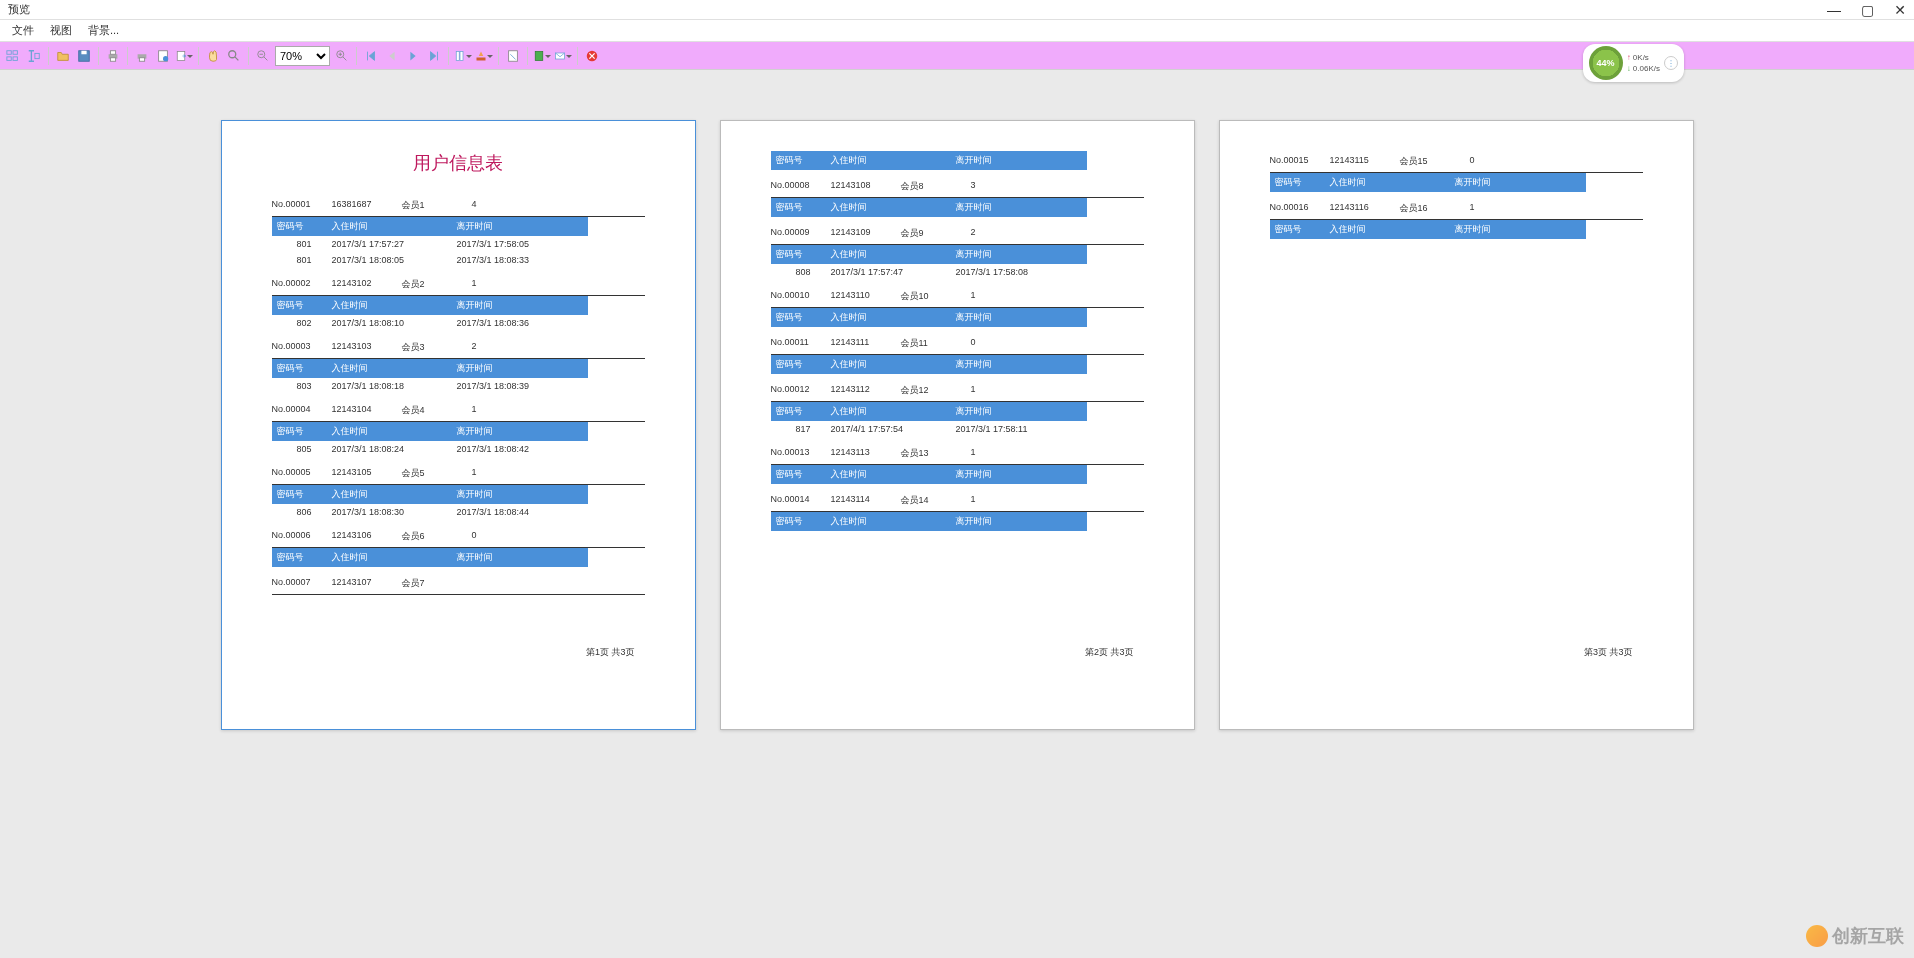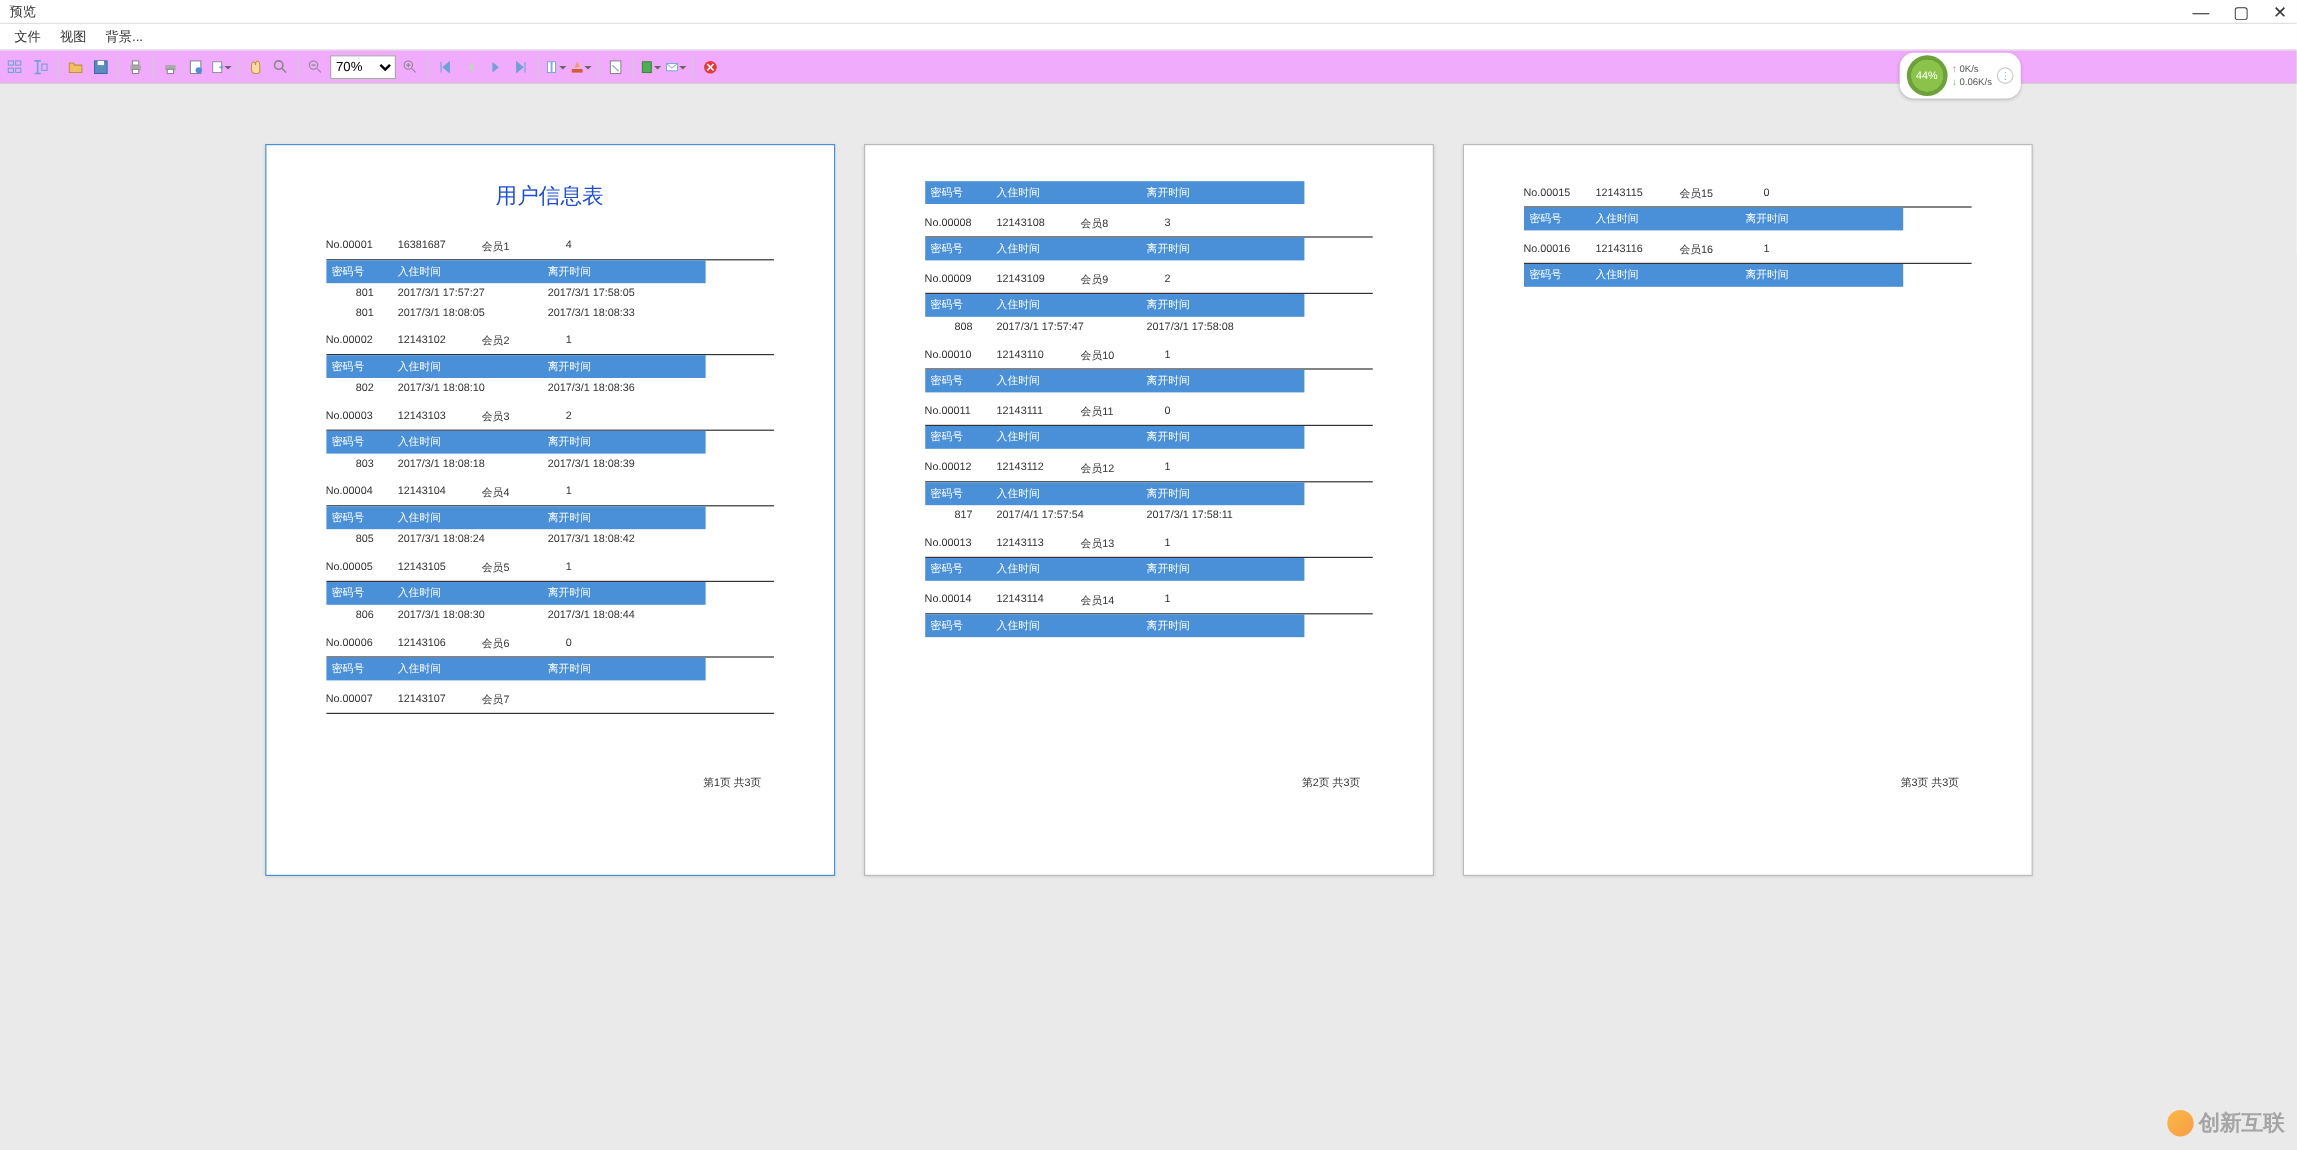--- a/index.html
+++ b/index.html
@@ -11,26 +11,26 @@
 .menubar { height: 22px; display: flex; align-items: center; background: #fff; border-bottom: 1px solid #e0e0e0; padding: 0 4px; }
 .menu-item { padding: 4px 8px; cursor: pointer; color: #333; }
 .toolbar { height: 28px; display: flex; align-items: center; gap: 3px; padding: 0 4px; background: #f0abfc; border-bottom: 1px solid #d0d0d0; position: relative; }
 .tb-btn { width: 18px; height: 18px; display: flex; align-items: center; justify-content: center; cursor: pointer; border-radius: 2px; }
 .tb-sep { width: 1px; height: 18px; background: #ccc; margin: 0 2px; }
 .tb-btn svg { width: 14px; height: 14px; }
 .zoom-select { width: 55px; height: 20px; font-size: 11px; border: 1px solid #aaa; background: #fff; }
 .with-arrow { position: relative; padding-right: 6px; }
 .with-arrow::after { content: ''; position: absolute; right: 0; top: 50%; margin-top: -1px; border: 3px solid transparent; border-top-color: #666; }
 .speed-widget { position: absolute; right: 230px; top: 2px; display: flex; align-items: center; gap: 4px; background: #fff; border-radius: 12px; padding: 2px 6px; box-shadow: 0 1px 3px rgba(0,0,0,0.2); }
-.speed-circle { width: 34px; height: 34px; border-radius: 50%; background: radial-gradient(circle, #8bc34a 55%, #6da13a 56%); display: flex; align-items: center; justify-content: center; color: #fff; font-size: 9px; font-weight: normal; }
+.speed-circle { width: 34px; height: 34px; border-radius: 50%; background: radial-gradient(circle, #8bc34a 55%, #6da13a 56%); display: flex; align-items: center; justify-content: center; color: #fff; font-size: 9px; font-weight: bold; }
 .speed-text { font-size: 8px; color: #555; line-height: 11px; }
 .content-area { background: #eaeaea; height: calc(100vh - 70px); padding: 50px 20px 20px; display: flex; gap: 24px; justify-content: center; align-items: flex-start; }
 .page { width: 475px; height: 610px; background: #fff; border: 1px solid #bbb; box-shadow: 0 1px 3px rgba(0,0,0,0.15); padding: 30px 50px 20px; position: relative; }
 .page.active { border: 1px solid #4a90d9; }
-.report-title { text-align: center; color: #1d4ed8; font-size: 18px; margin-bottom: 20px; }
+.report-title { text-align: center; color: #be185d; font-size: 18px; margin-bottom: 20px; }
 .main-headers { display: grid; grid-template-columns: 60px 70px 70px 60px; gap: 0; color: #4a90d9; font-size: 9px; padding: 4px 0; border-bottom: 1px solid #333; }
 .user-row { display: grid; grid-template-columns: 60px 70px 70px 60px; gap: 0; font-size: 9px; padding: 4px 0; border-bottom: 1px solid #333; color: #333; }
 .sub-header { display: grid; grid-template-columns: 55px 125px 120px; gap: 0; background: #4a90d9; color: #fff; font-size: 9px; padding: 3px 5px; width: 316px; }
 .sub-row { display: grid; grid-template-columns: 55px 125px 120px; gap: 0; font-size: 9px; padding: 3px 5px; color: #333; width: 316px; }
 .sub-row .c1 { text-align: center; }
 .sub-row .c2, .sub-row .c3 { white-space: nowrap; }
 .page-footer { position: absolute; bottom: 70px; right: 60px; font-size: 9px; color: #333; }
 .user-block { margin-bottom: 6px; }
 .watermark { position: fixed; right: 10px; bottom: 10px; display: flex; align-items: center; gap: 4px; opacity: 0.7; }
 .watermark .logo { width: 22px; height: 22px; border-radius: 50%; background: linear-gradient(135deg, #ffa500, #ff7b00); }

